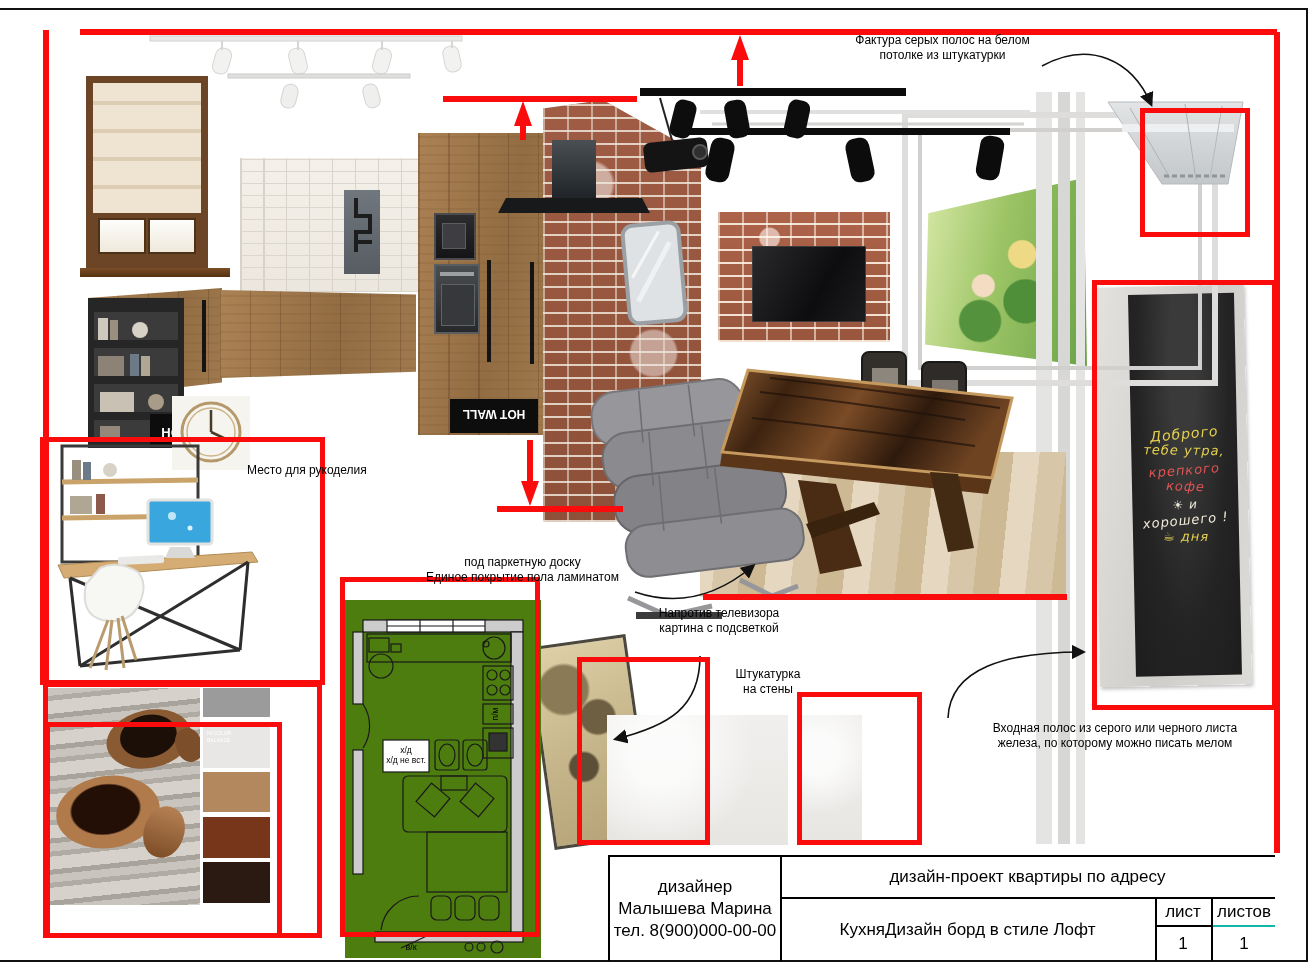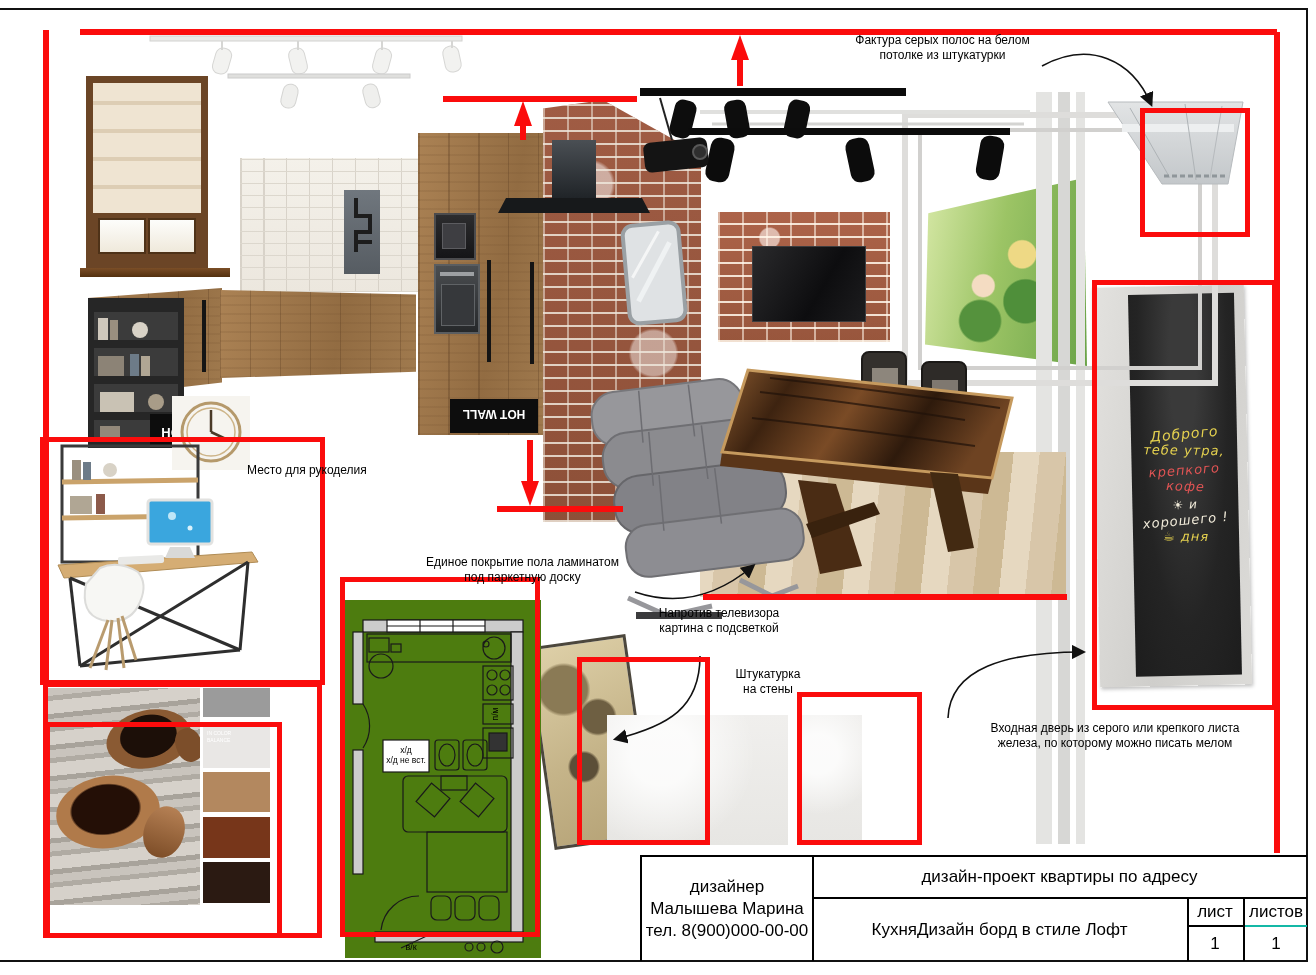--- a/index.html
+++ b/index.html
@@ -442,37 +442,37 @@
   <div class="redbox" style="left:340px;top:577px;width:190px;height:350px;"></div>
   <div class="redbox" style="left:577px;top:657px;width:123px;height:178px;"></div>
   <div class="redbox" style="left:797px;top:692px;width:115px;height:143px;"></div>
 
   <div class="ann" style="left:770px;top:33px;width:345px;">
     <div>Фактура серых полос на белом</div>
     <div>потолке из штукатурки</div>
   </div>
   <div class="ann" style="left:247px;top:463px;width:180px;text-align:left;"><span>Место для рукоделия</span></div>
   <div class="ann" style="left:380px;top:555px;width:285px;">
+    <div>под паркетную доску</div>
     <div>Единое покрытие пола ламинатом</div>
-    <div>под паркетную доску</div>
   </div>
   <div class="ann" style="left:628px;top:606px;width:182px;">
     <div>Напротив телевизора</div>
     <div>картина с подсветкой</div>
   </div>
   <div class="ann" style="left:697px;top:667px;width:142px;">
     <div>Штукатурка</div>
     <div>на стены</div>
   </div>
   <div class="ann" style="left:942px;top:721px;width:346px;">
-    <div>Входная дверь из серого или крепкого листа</div>
+    <div>Входная полос из серого или черного листа</div>
     <div>железа, по которому можно писать мелом</div>
   </div>
 
-  <div class="abs" style="left:640px;top:855px;width:667px;height:106px;border-top:2px solid #000;border-left:2px solid #000;box-sizing:border-box;">
+  <div class="abs" style="left:608px;top:855px;width:667px;height:106px;border-top:2px solid #000;border-left:2px solid #000;box-sizing:border-box;">
     <div class="tbcell" style="left:0;top:0;width:170px;height:104px;border-right:2px solid #000;flex-direction:column;">
       <div>дизайнер</div>
       <div>Малышева Марина</div>
       <div>тел. 8(900)000-00-00</div>
     </div>
     <div class="tbcell" style="left:170px;top:0;width:495px;height:40px;border-bottom:2px solid #000;">
       <div>дизайн-проект квартиры по адресу</div>
     </div>
     <div class="tbcell" style="left:170px;top:42px;width:375px;height:62px;border-right:2px solid #000;flex-direction:row;">
       <div>Кухня</div>

